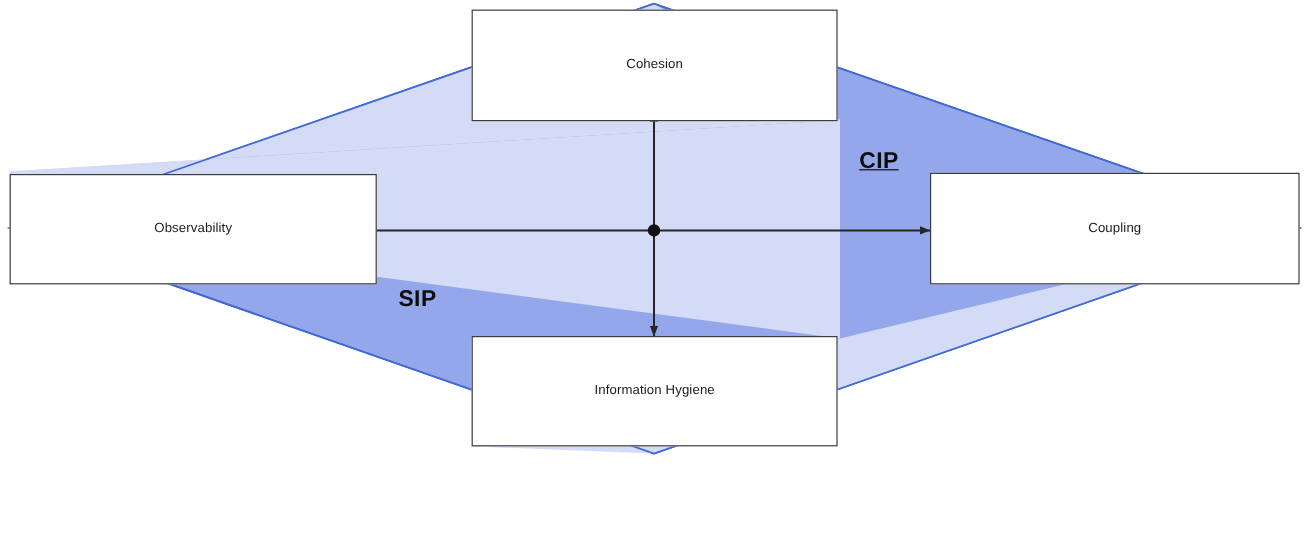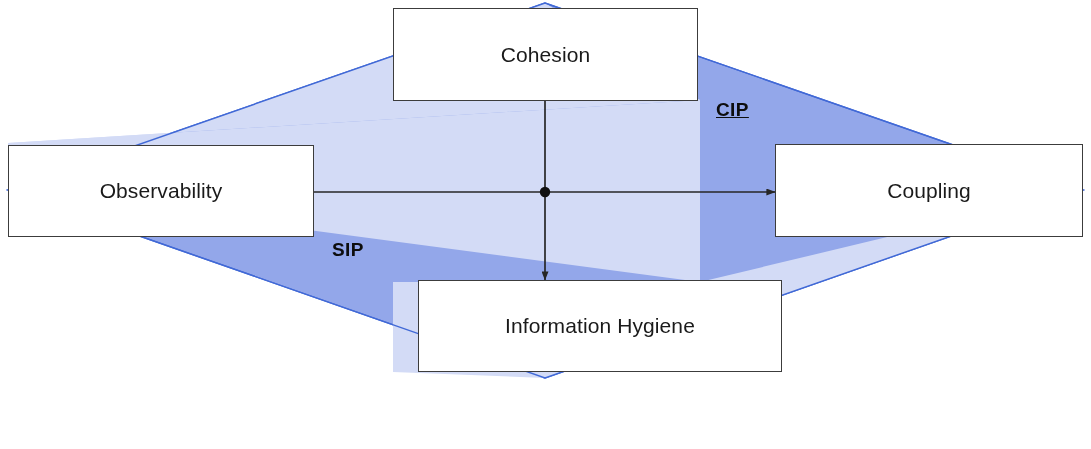--- a/index.html
+++ b/index.html
@@ -28,21 +28,21 @@
   .node-box {
     position: absolute;
     background: #ffffff;
     border: 1.3px solid #3c3c3c;
     box-sizing: border-box;
     display: flex;
     align-items: center;
     justify-content: center;
     text-align: center;
     color: #1a1a1a;
-    font-size: 21px;
+    font-size: 11px;
     font-family: "Liberation Sans", sans-serif;
     letter-spacing: 0.1px;
     line-height: 1.2;
   }
   .axis-label {
     position: absolute;
     font-family: "Liberation Sans", sans-serif;
     font-weight: bold;
     font-size: 19px;
     color: #0d0d0d;
@@ -87,21 +87,21 @@
   </div>
 
   <div class="node-box" style="left:775px; top:144px; width:308px; height:93px;">
     <span>Coupling</span>
   </div>
 
   <div class="node-box" style="left:8px; top:145px; width:306px; height:92px;">
     <span>Observability</span>
   </div>
 
-  <div class="node-box" style="left:393px; top:280px; width:364px; height:92px;margin-left:25px;">
+  <div class="node-box" style="left:393px; top:280px; width:305px; height:92px;">
     <span>Information Hygiene</span>
   </div>
 
-  <div class="axis-label" style="left:716px; top:99px;text-decoration:underline;">CIP</div>
+  <div class="axis-label" style="left:716px; top:124px;text-decoration:underline;">CIP</div>
 
   <div class="axis-label" style="left:332px; top:239px;">SIP</div>
 
 </div>
 
 </body></html>

